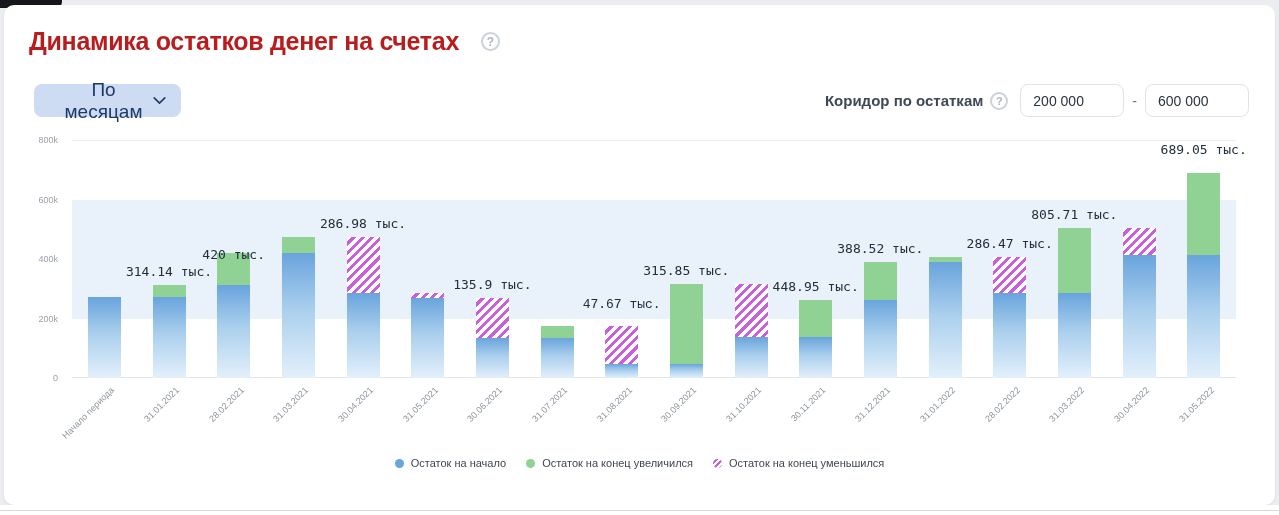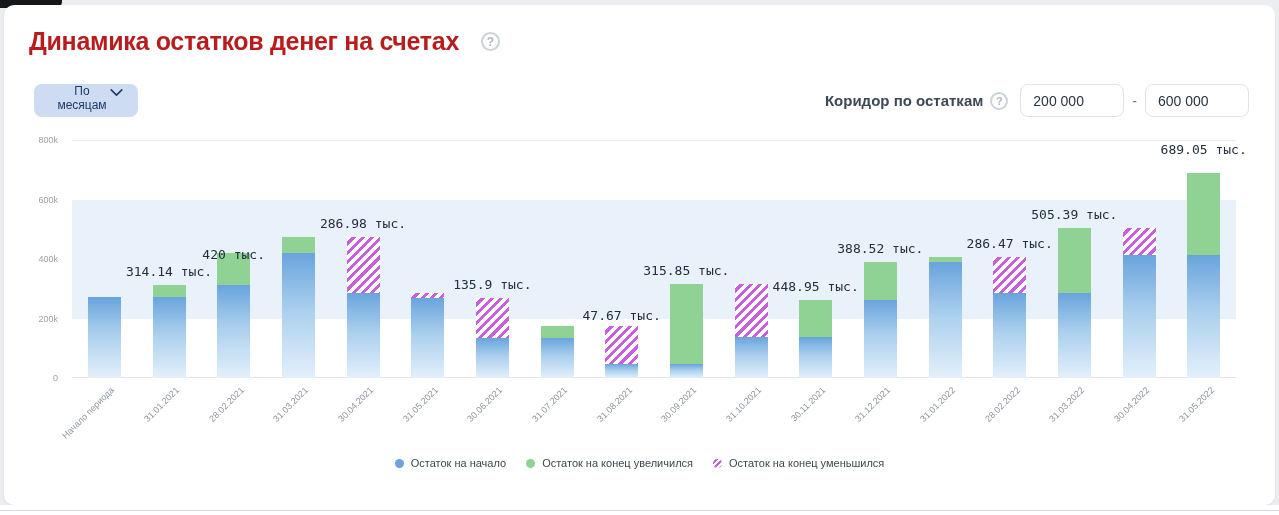--- a/index.html
+++ b/index.html
@@ -16,23 +16,23 @@
   .page-title{margin:12px;font-size:25px;font-weight:700;color:#b91c1c;letter-spacing:-.3px;}
   .help-circle{width:19px;height:19px;box-sizing:border-box;border:2px solid #ccd2d9;border-radius:50%;
     color:#aeb5be;font-size:12px;font-weight:700;display:flex;align-items:center;justify-content:center;
     flex:0 0 auto;cursor:pointer;user-select:none;}
   .help-circle.small{width:18px;height:18px;font-size:11px;margin-right:12px;}
 
   .video-btn{position:absolute;top:12px;right:26px;height:40px;padding:0 16px;display:flex;align-items:center;gap:8px;
     background:#fff;border:1px solid #e2e6eb;border-radius:8px;box-shadow:0 1px 2px rgba(16,24,40,.06);
     font-size:15px;color:#18335f;cursor:pointer;font-family:inherit;}
 
-  .period-btn{position:absolute;left:30px;top:79px;width:104px;height:33px;background:#cddcf3;border:none;
-    border-radius:8px;display:flex;justify-content:space-between;padding:0 13px 0 22px;
-    font-size:12px;color:#1e3a66;cursor:pointer;font-family:inherit;}
+  .period-btn{position:absolute;left:30px;top:79px;width:147px;height:33px;background:#cddcf3;border:none;
+    border-radius:8px;display:flex;align-items:center;justify-content:space-between;padding:0 13px 0 22px;
+    font-size:19px;color:#1e3a66;cursor:pointer;font-family:inherit;}
 
   .corridor-group{position:absolute;right:26px;top:79px;height:33px;display:flex;align-items:center;}
   .corridor-label{font-size:15px;color:#3f4956;margin-right:7px;white-space:nowrap;font-weight:bold;}
   .corridor-input{width:104px;height:33px;box-sizing:border-box;border:1px solid #e0e4e9;border-radius:8px;
     padding:0 12px;font-size:14px;color:#2a3340;font-family:inherit;outline:none;background:#fff;}
   .corridor-dash{margin:0 8px;color:#6f7683;font-size:14px;}
 
   .y-axis{position:absolute;left:0;top:135px;width:58px;height:238px;}
   .y-tick{position:absolute;right:4px;font-size:9px;color:#99a1ab;line-height:10px;text-align:right;}
 
@@ -161,21 +161,21 @@
           <div class="seg seg-green" style="height: 11.9297px;"></div>
           <div class="seg seg-blue" style="height: 40.4303px;"></div>
         </div>
         <div class="x-tick" style="left: 490px; top: 245px;">
           <span>31.07.2021</span>
         </div>
         <div class="bar" style="left: 533.167px; height: 52.36px;">
           <div class="seg seg-hatch" style="height: 38.1782px;"></div>
           <div class="seg seg-blue" style="height: 14.1818px;"></div>
         </div>
-        <div class="bar-label" style="left: 549.667px; bottom: 55px;">47.67 тыс.</div>
+        <div class="bar-label" style="left: 549.667px; bottom: 66px; font-family: Liberation Mono, monospace;">47.67 тыс.</div>
         <div class="x-tick" style="left: 554.667px; top: 245px;">
           <span>31.08.2021</span>
         </div>
         <div class="bar" style="left: 597.833px; height: 93.9654px;">
           <div class="seg seg-green" style="height: 79.7836px;"></div>
           <div class="seg seg-blue" style="height: 14.1818px;"></div>
         </div>
         <div class="bar-label" style="left: 614.333px; bottom: 99.9654px;">315.85 тыс.</div>
         <div class="x-tick" style="left: 619.333px; top: 245px;">
           <span>30.09.2021</span>
@@ -215,21 +215,21 @@
           <div class="seg seg-blue" style="height: 85.2248px;"></div>
         </div>
         <div class="bar-label" style="left: 937.667px; bottom: 127.38px;">286.47 тыс.</div>
         <div class="x-tick" style="left: 942.667px; top: 245px;">
           <span>28.02.2022</span>
         </div>
         <div class="bar" style="left: 985.833px; height: 150.354px;">
           <div class="seg seg-green" style="height: 65.1287px;"></div>
           <div class="seg seg-blue" style="height: 85.2248px;"></div>
         </div>
-        <div class="bar-label" style="left: 1002.33px; bottom: 156.354px;">505.39 тыс.</div>
+        <div class="bar-label" style="left: 1002.33px; bottom: 156.354px;">805.71 тыс.</div>
         <div class="x-tick" style="left: 1007.33px; top: 245px;">
           <span>31.03.2022</span>
         </div>
         <div class="bar" style="left: 1050.5px; height: 150.354px;">
           <div class="seg seg-hatch" style="height: 27.486px;"></div>
           <div class="seg seg-blue" style="height: 122.868px;"></div>
         </div>
         <div class="x-tick" style="left: 1072px; top: 245px;">
           <span>30.04.2022</span>
         </div>

